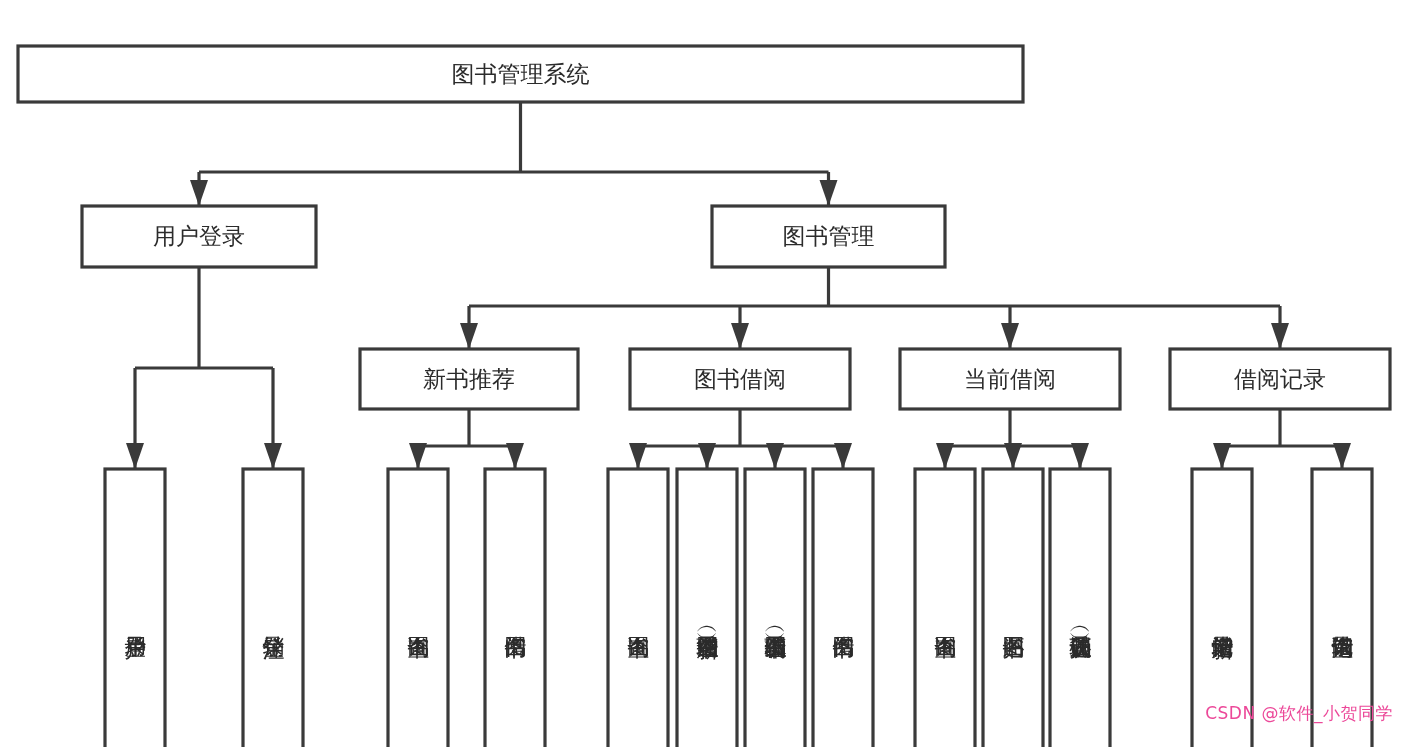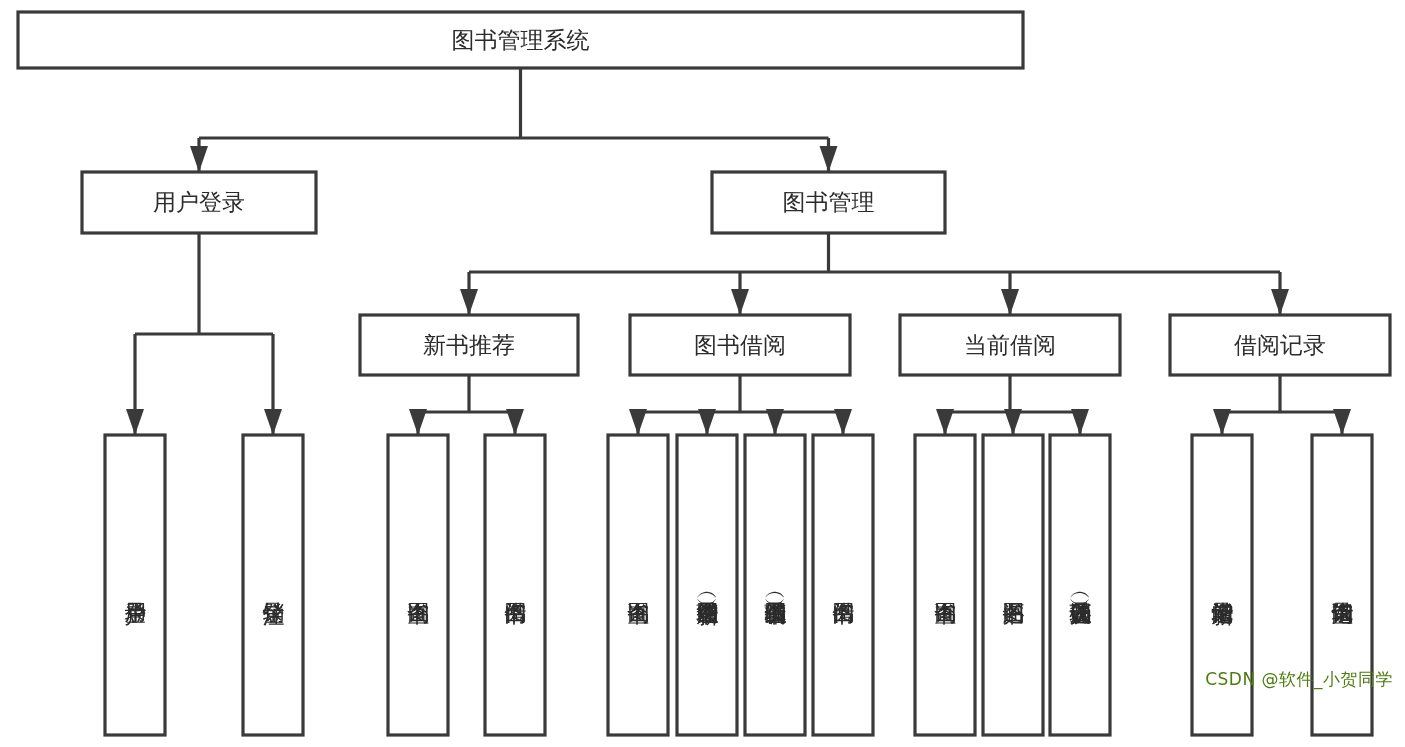--- a/index.html
+++ b/index.html
@@ -1,38 +1,38 @@
 <!DOCTYPE html>
 <html><head>
 <meta charset="utf-8">
 <style>
   html,body{margin:0;padding:0;background:#ffffff;}
   body{
     width:1405px;height:747px;
     font-family:"DejaVu Sans","Liberation Sans",sans-serif;
     overflow:hidden;
   }
-  #diagram-root{position:relative;width:1405px;height:697px;background:#fff;}
+  #diagram-root{position:relative;width:1405px;height:697px;background:#fff;margin-top:34px;}
   svg.diagram{position:absolute;top:0;left:0;width:1405px;height:747px;display:block;}
   .node-box{fill:#ffffff;stroke:#3a3a3a;stroke-width:3.2;}
   .connector{stroke:#3a3a3a;stroke-width:3.2;fill:none;stroke-linecap:butt;}
   .arrow-head{fill:#3a3a3a;stroke:none;}
   .node-label{
     font-family:"DejaVu Sans","Liberation Sans",sans-serif;
     fill:#2b2b2b;
     text-anchor:middle;
     dominant-baseline:middle;
   }
   .lbl-h{font-size:23px;}
   .watermark{
     position:absolute;
     right:12px;bottom:6px;
     font-family:"DejaVu Sans","Liberation Sans",sans-serif;
     font-size:17px;
-    color:#4d7c0f;
+    color:#ec4899;
     white-space:nowrap;
     letter-spacing:.5px;
     pointer-events:none;
   }
   .vlabel-fo{overflow:visible;}
   .vlabel{
     width:100%;height:100%;
     display:flex;align-items:center;justify-content:center;
     font-family:"DejaVu Sans","Liberation Sans",sans-serif;
     font-size:22px;line-height:1.04;color:#2b2b2b;

